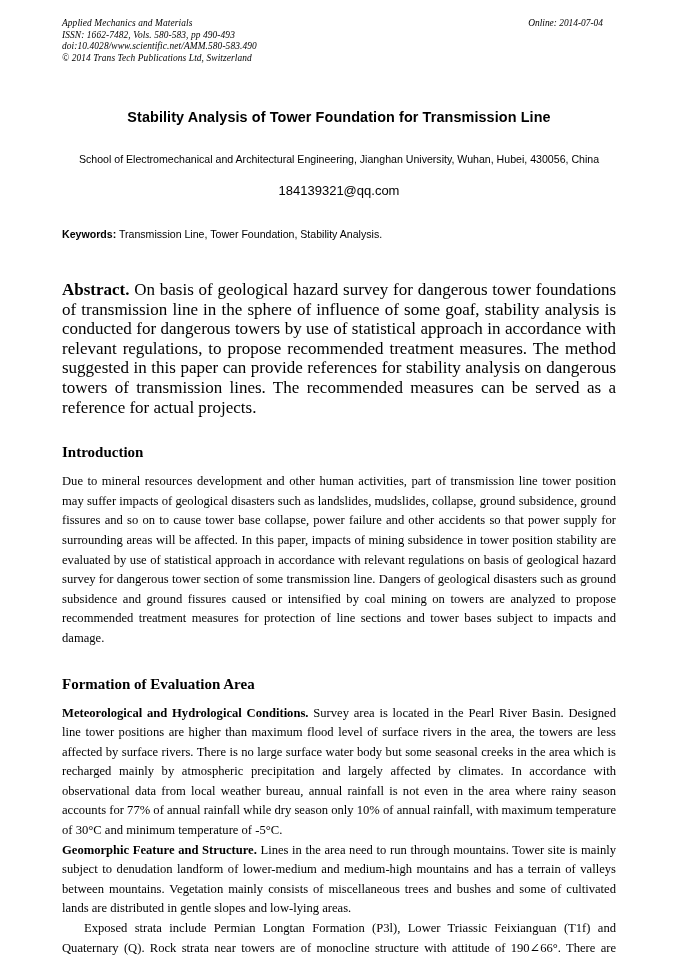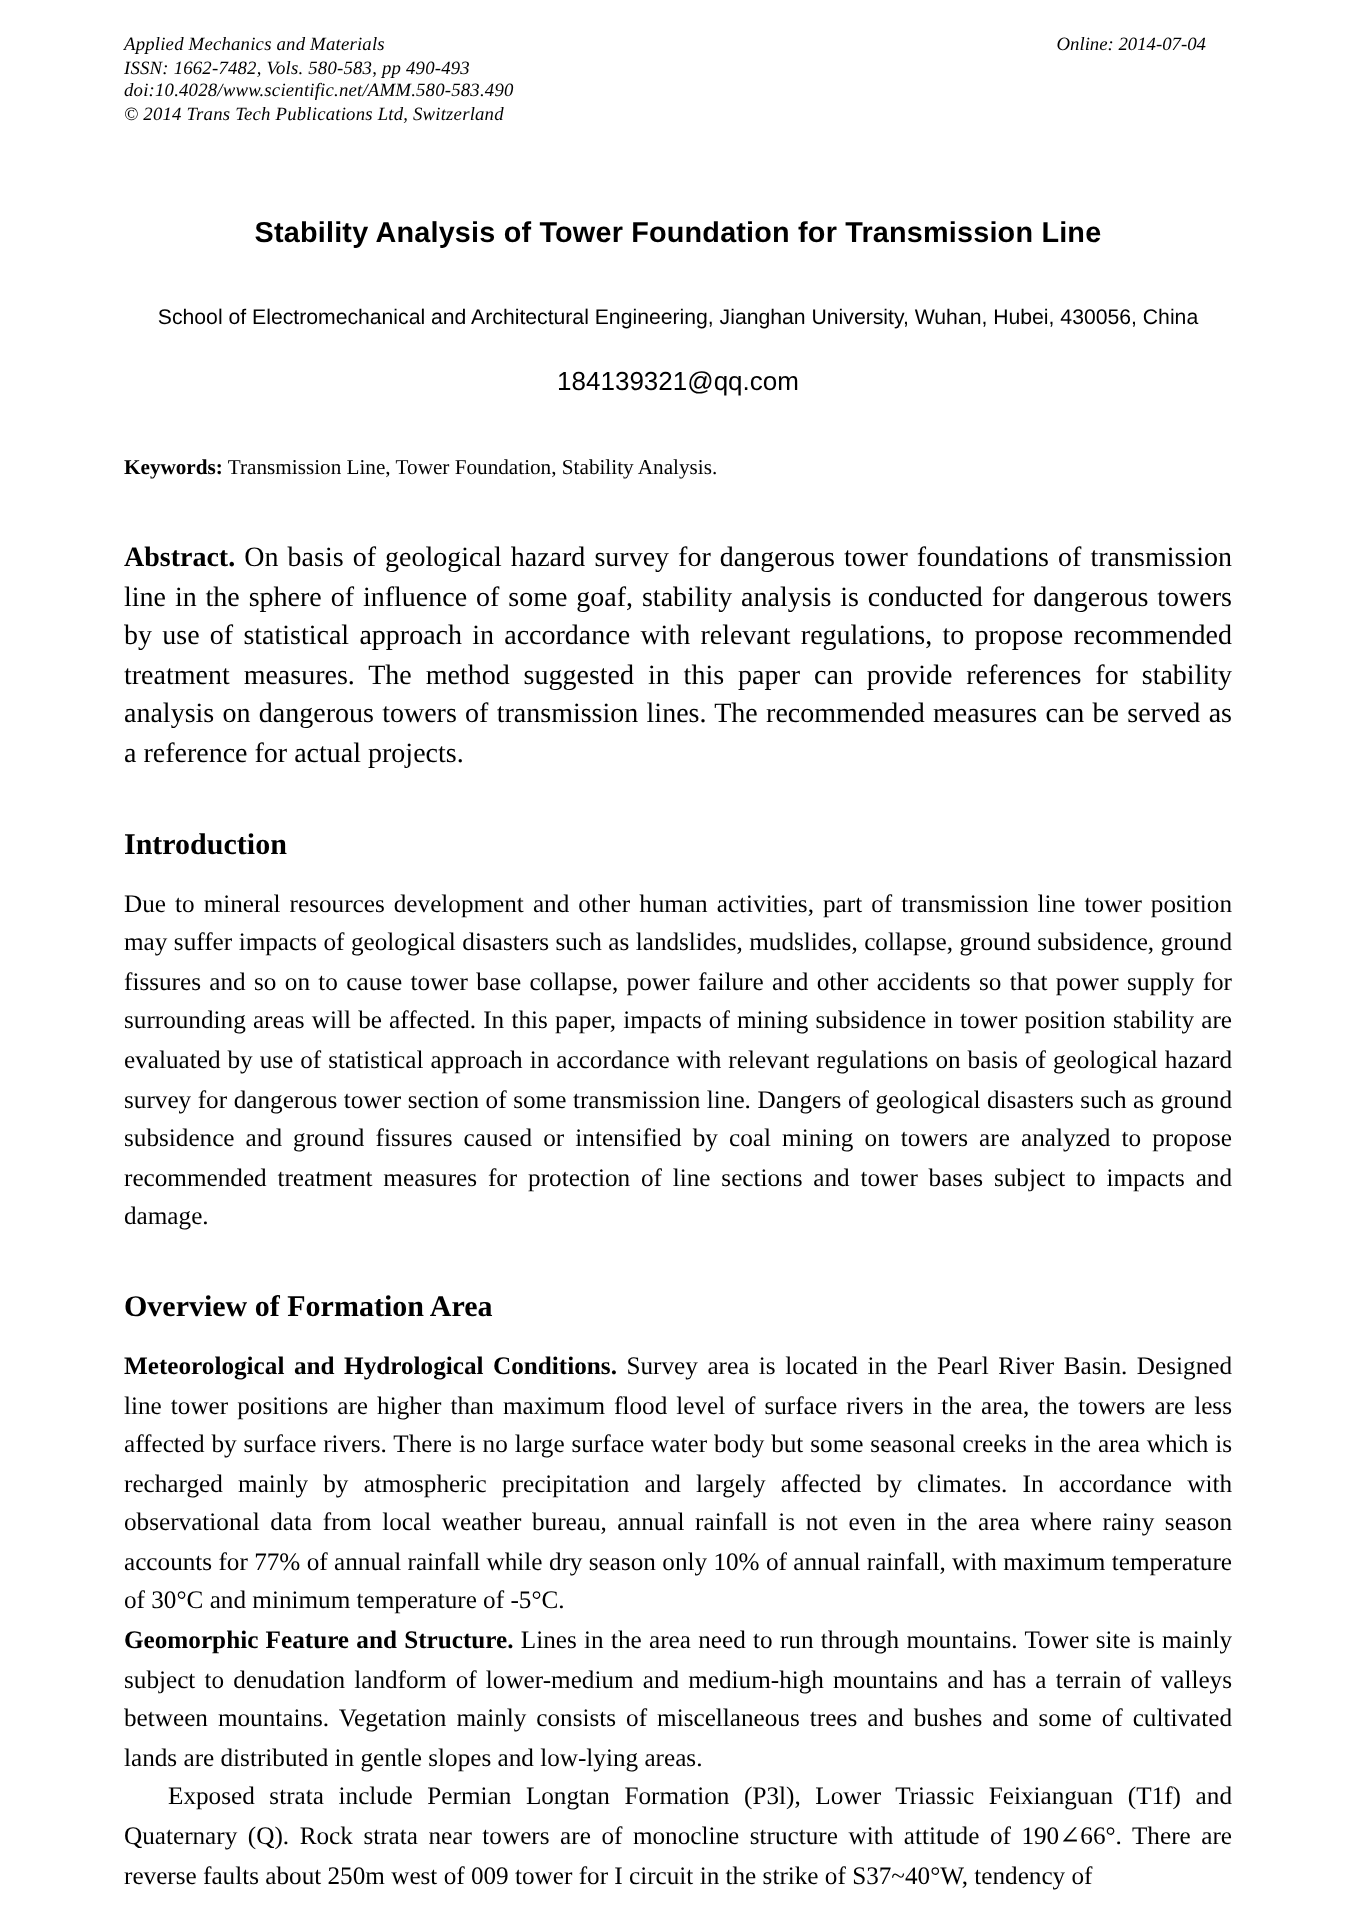--- a/index.html
+++ b/index.html
@@ -76,32 +76,32 @@
     margin-top: 14px;
     text-align: center;
     font-family: "Liberation Sans", "DejaVu Sans", sans-serif;
     font-size: 13px;
     line-height: 16px;
   }
 
   
   .keywords {
     margin-top: 28px;
-    font-family: Liberation Serif, serif;
+    font-family: Liberation Sans, sans-serif;
     font-size: 10.6px;
     line-height: 15px;
   }
   .keywords .lbl {
     font-weight: bold;
   }
 
   
   .abstract {
-    margin-top: 28px;
-    font-size: 14px;
+    margin-top: 38px;
+    font-size: 17px;
     line-height: 19.6px;
     text-align: justify;
     text-justify: inter-word;
   }
   .abstract .lbl {
     font-weight: bold;
   }
 
   h2.section {
     margin: 27px 0 0 0;
@@ -154,21 +154,21 @@
 
   <div class="abstract">
     <span class="lbl">Abstract.</span>
     <span>On basis of geological hazard survey for dangerous tower foundations of transmission line in the sphere of influence of some goaf, stability analysis is conducted for dangerous towers by use of statistical approach in accordance with relevant regulations, to propose recommended treatment measures. The method suggested in this paper can provide references for stability analysis on dangerous towers of transmission lines. The recommended measures can be served as a reference for actual projects.</span>
   </div>
 
   <h2 class="section">Introduction</h2>
 
   <p class="body">Due to mineral resources development and other human activities, part of transmission line tower position may suffer impacts of geological disasters such as landslides, mudslides, collapse, ground subsidence, ground fissures and so on to cause tower base collapse, power failure and other accidents so that power supply for surrounding areas will be affected. In this paper, impacts of mining subsidence in tower position stability are evaluated by use of statistical approach in accordance with relevant regulations on basis of geological hazard survey for dangerous tower section of some transmission line. Dangers of geological disasters such as ground subsidence and ground fissures caused or intensified by coal mining on towers are analyzed to propose recommended treatment measures for protection of line sections and tower bases subject to impacts and damage.</p>
 
-  <h2 class="section">Overview of Formation Area</h2>
+  <h2 class="section">Formation of Evaluation Area</h2>
 
   <p class="body">
     <span class="runin">Meteorological and Hydrological Conditions.</span><span> Survey area is located in the Pearl River Basin. Designed line tower positions are higher than maximum flood level of surface rivers in the area, the towers are less affected by surface rivers. There is no large surface water body but some seasonal creeks in the area which is recharged mainly by atmospheric precipitation and largely affected by climates. In accordance with observational data from local weather bureau, annual rainfall is not even in the area where rainy season accounts for 77% of annual rainfall while dry season only 10% of annual rainfall, with maximum temperature of 30°C and minimum temperature of -5°C.</span>
   </p>
 
   <p class="body tight">
     <span class="runin">Geomorphic Feature and Structure.</span><span> Lines in the area need to run through mountains. Tower site is mainly subject to denudation landform of lower-medium and medium-high mountains and has a terrain of valleys between mountains. Vegetation mainly consists of miscellaneous trees and bushes and some of cultivated lands are distributed in gentle slopes and low-lying areas.</span>
   </p>
 
   <p class="body tight indent">Exposed strata include Permian Longtan Formation (P3l), Lower Triassic Feixianguan (T1f) and Quaternary (Q). Rock strata near towers are of monocline structure with attitude of 190∠66°. There are reverse faults about 250m west of 009 tower for I circuit in the strike of S37~40°W, tendency of</p>

